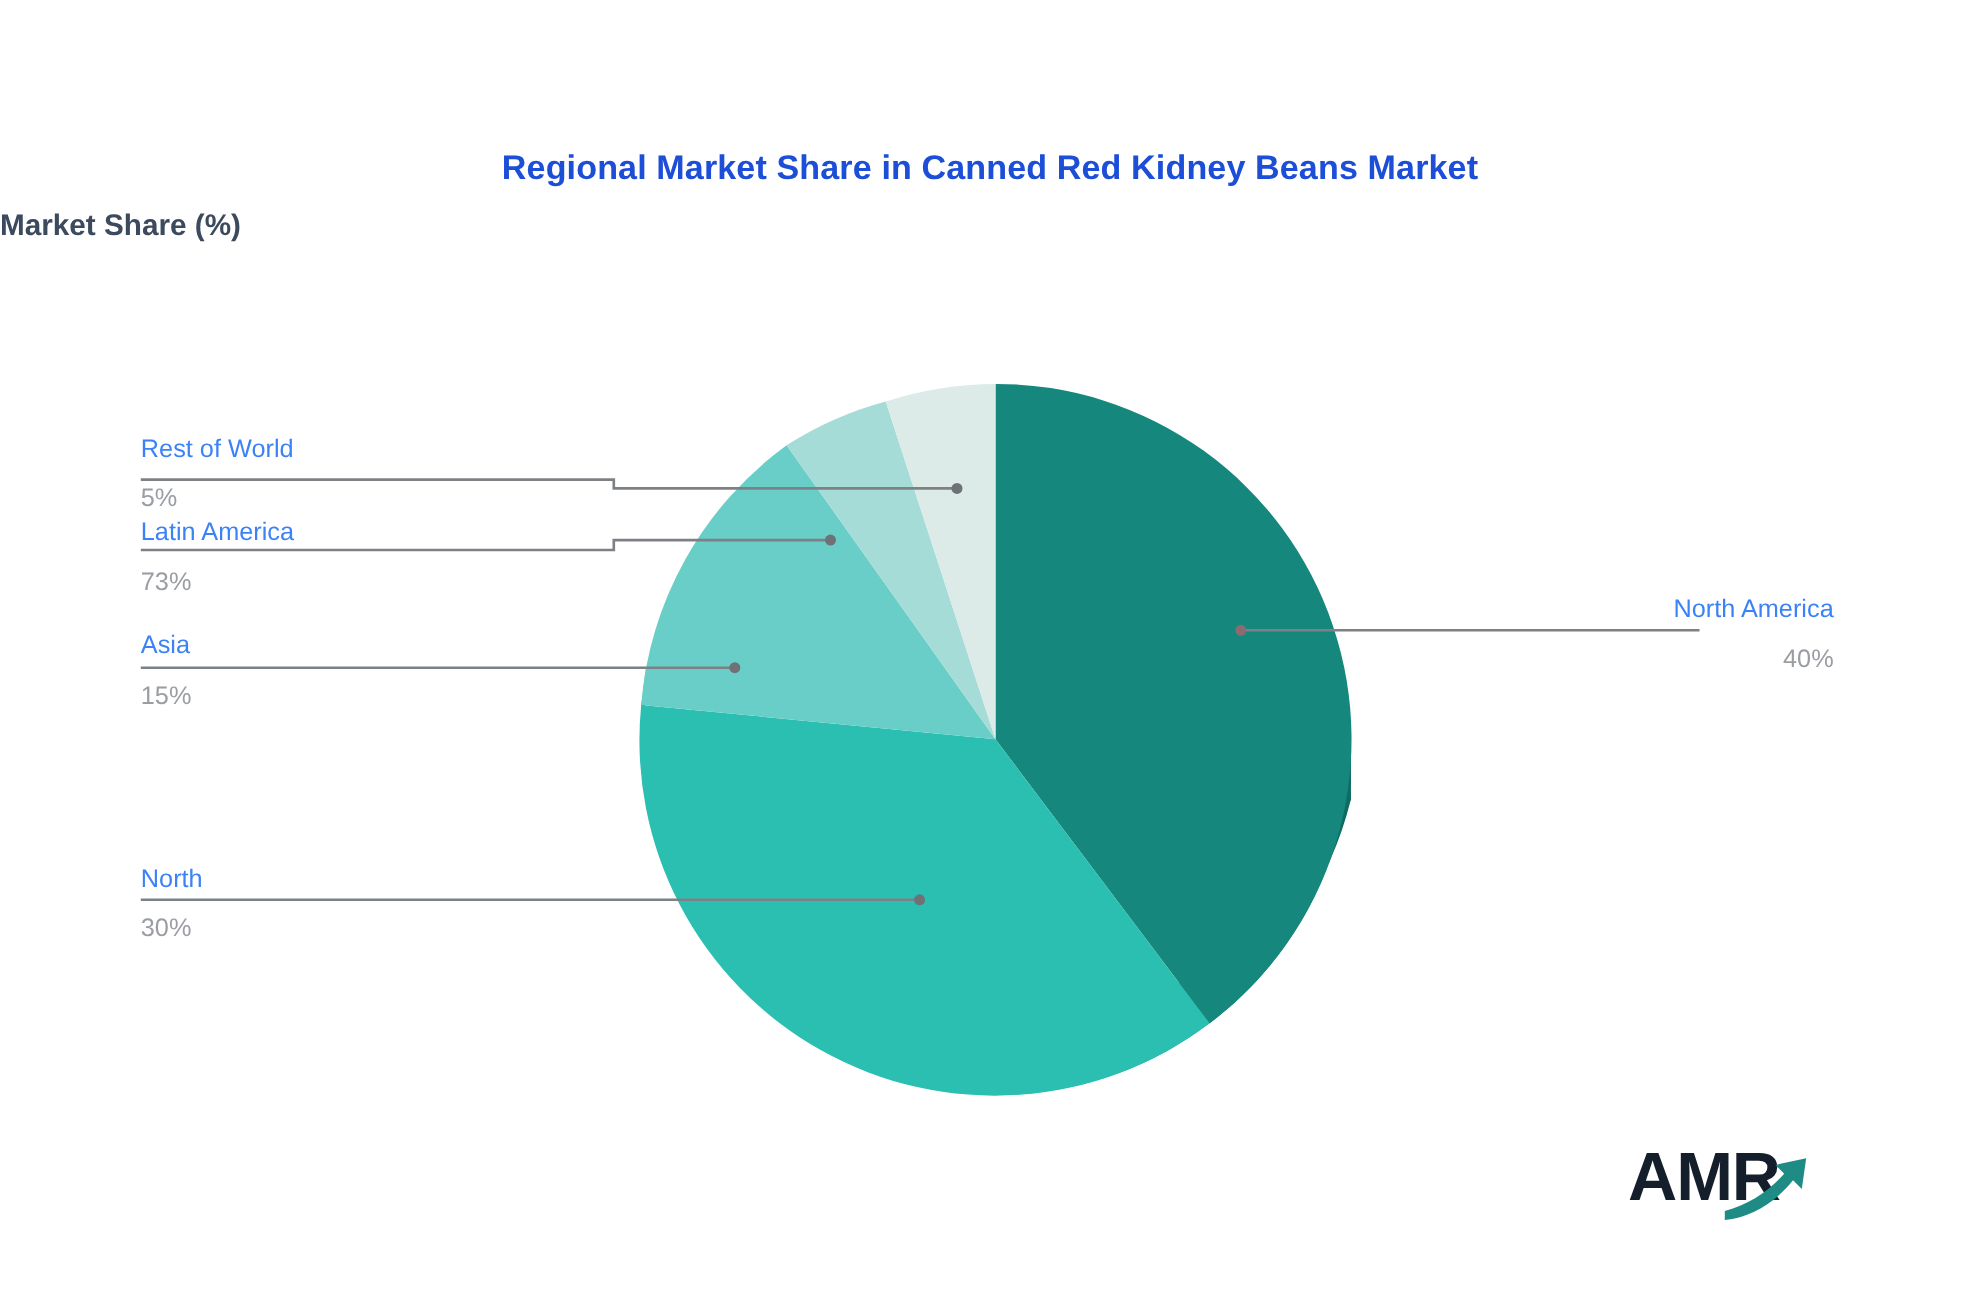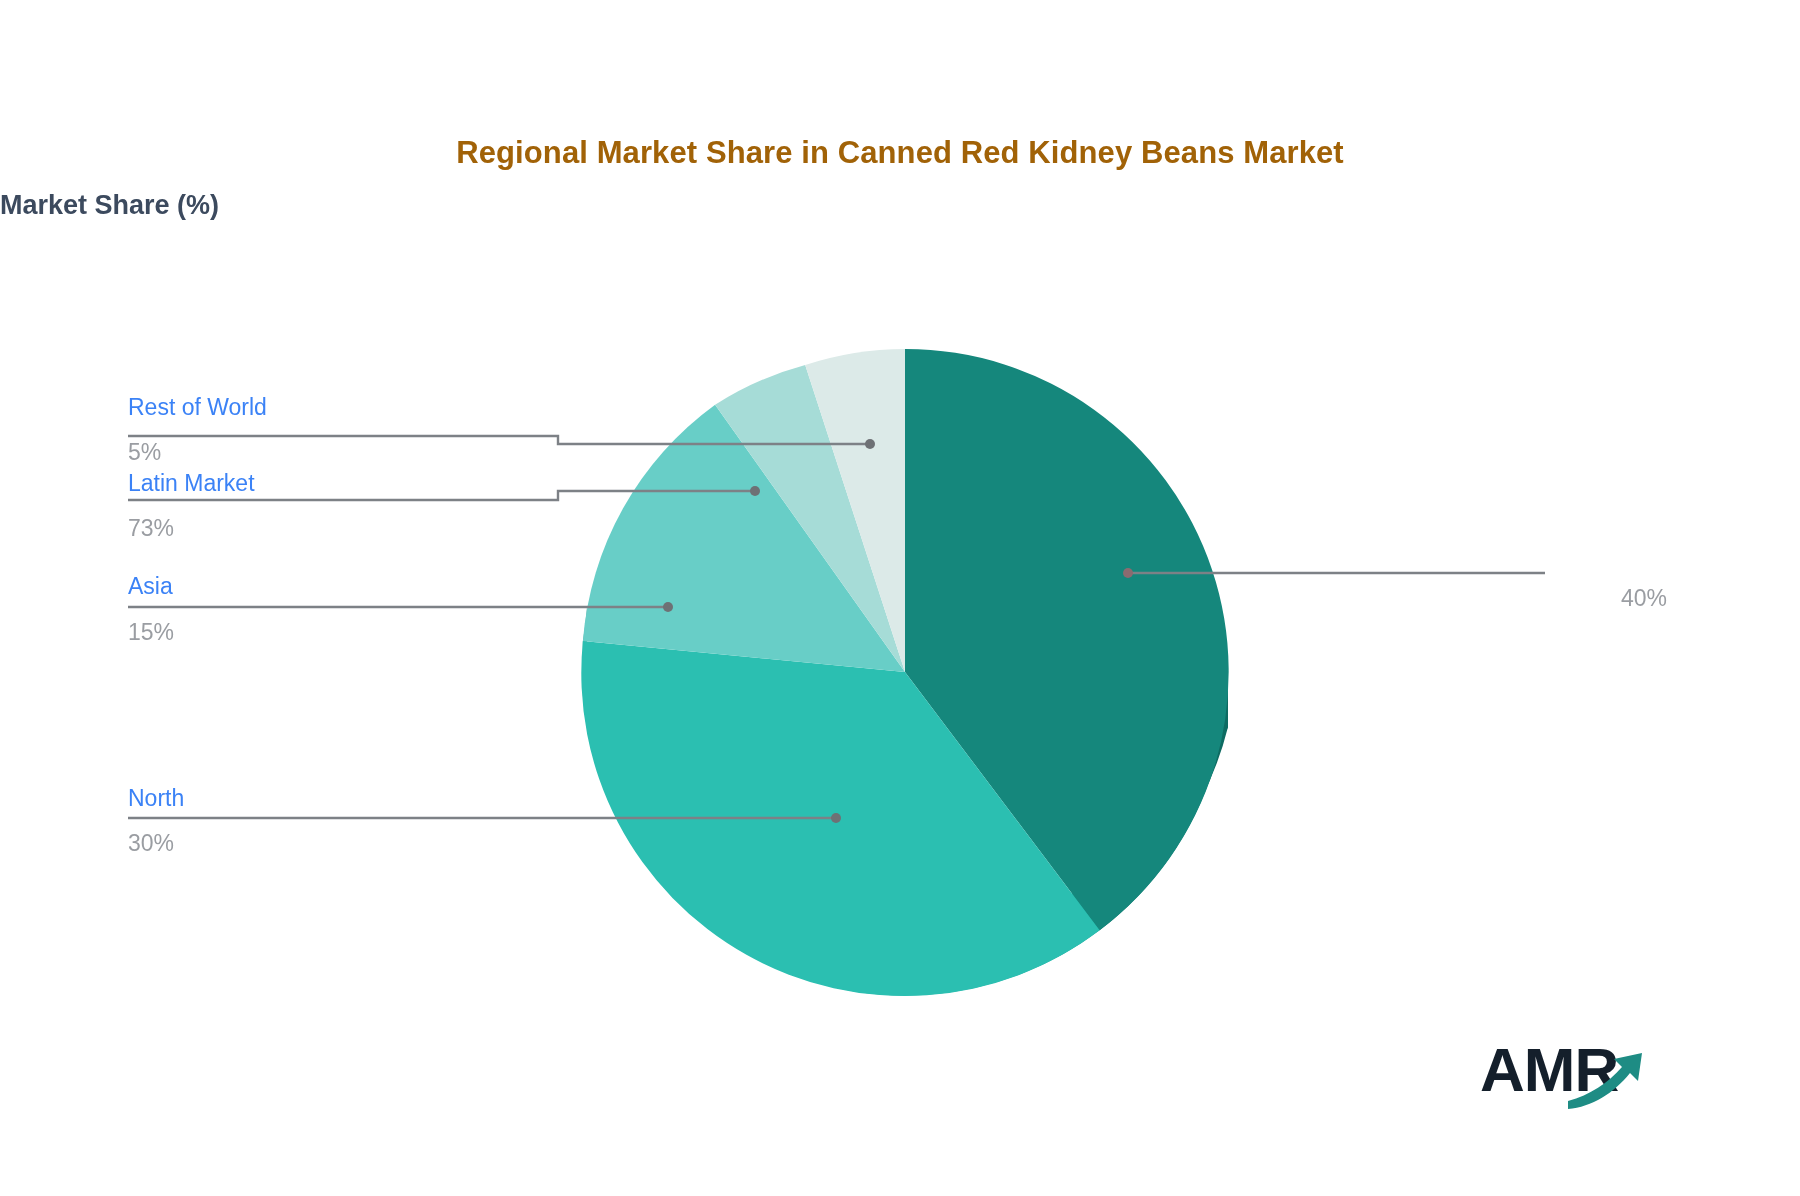--- a/index.html
+++ b/index.html
@@ -21,21 +21,21 @@
     height: 1196px;
   }
   .chart-title {
     position: absolute;
     left: 0;
     top: 135px;
     width: 1800px;
     text-align: center;
     font-size: 31px;
     font-weight: bold;
-    color: #a16207;
+    color: #1d4ed8;
     letter-spacing: 0.1px;
   }
   .chart-subtitle {
     position: absolute;
     left: 0;
     top: 190px;
     width: 1800px;
     text-align: left;
     font-size: 27px;
     font-weight: bold;
@@ -126,29 +126,30 @@
       <circle cx="755" cy="491" r="5" fill="#6e7175" stroke="none"></circle>
 
       <path d="M 870,444 L 558,444 L 558,436 L 128,436"></path>
       <circle cx="870" cy="444" r="5" fill="#6e7175" stroke="none"></circle>
     </g>
   </svg>
 
   <div class="lbl" style="left:128px; top:395px;">Rest of World</div>
   <div class="val" style="left:128px; top:440px;">5%</div>
 
-  <div class="lbl" style="left:128px; top:471px;">Latin Market</div>
+  <div class="lbl" style="left:128px; top:471px;">Latin America</div>
   <div class="val" style="left:128px; top:516px;">73%</div>
 
   <div class="lbl" style="left:128px; top:574px;">Asia</div>
   <div class="val" style="left:128px; top:620px;">15%</div>
 
   <div class="lbl" style="left:128px; top:786px;">North</div>
   <div class="val" style="left:128px; top:831px;">30%</div>
 
+  <div class="lbl right" style="left:1225px; top:541px; width:442px;">North America</div>
   <div class="val right" style="left:1225px; top:586px; width:442px;">40%</div>
 
   <svg class="amr-logo" viewBox="0 0 180 80">
     <text class="amr-text" x="0" y="56">AMR</text>
     <g>
       <path fill="#1E8C84" d="M 88,74 C 112,72 134,58 150,38 L 158,46 L 162,18 L 134,24 L 142,32 C 128,48 110,60 88,66 Z"></path>
     </g>
   </svg>
 
 </div>

